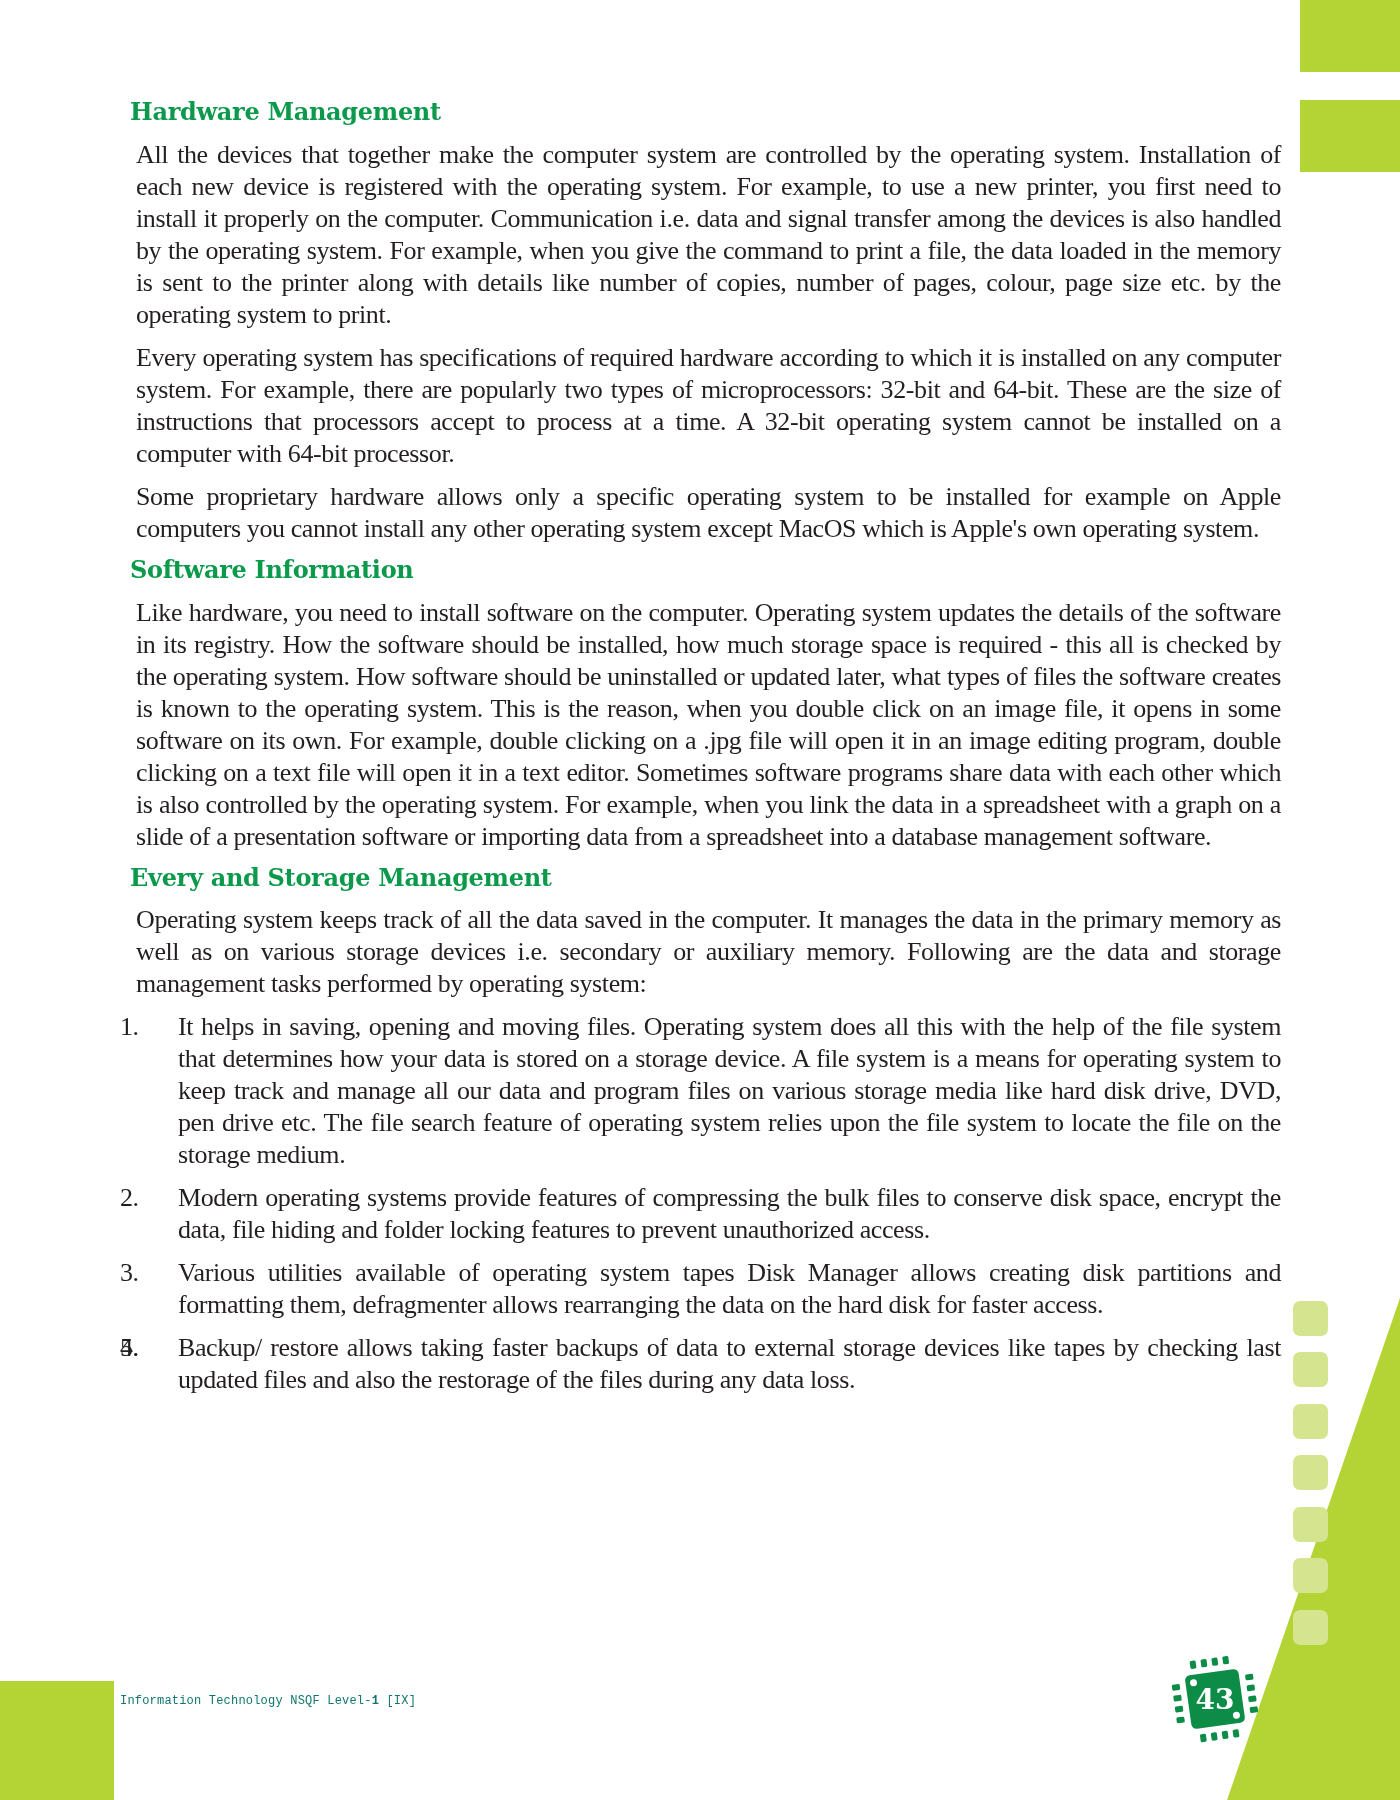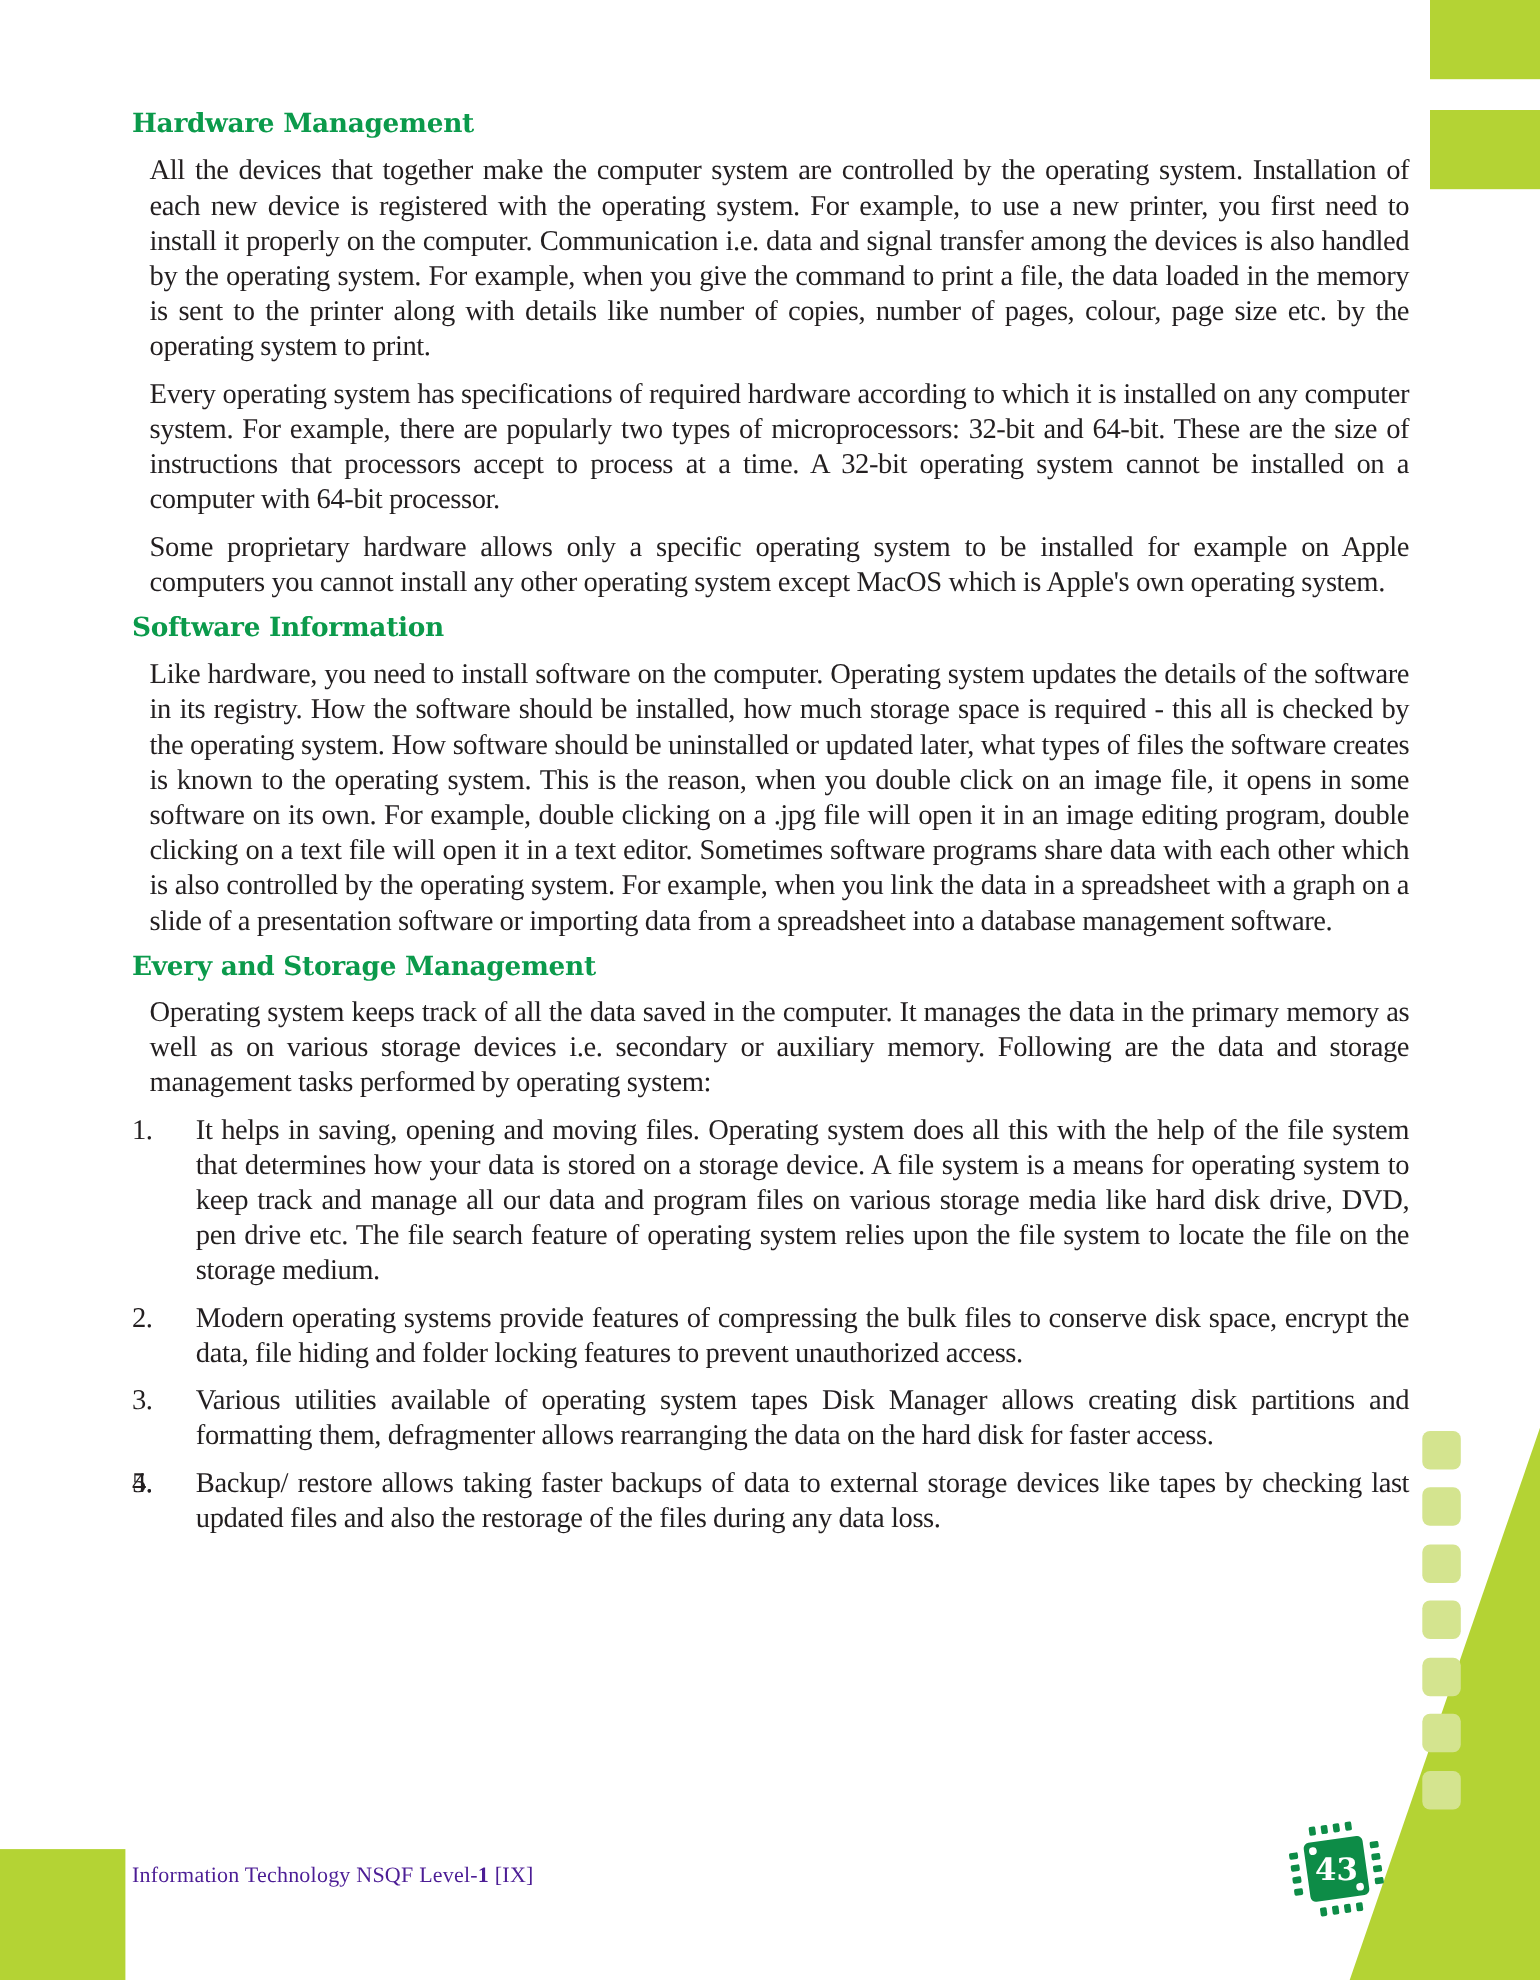--- a/index.html
+++ b/index.html
@@ -7,29 +7,29 @@
          font-family:"Liberation Serif", "DejaVu Serif", serif; color:#231f20; }
   .deco { position:absolute; background:#b4d334; }
   #deco-top1 { left:1300px; top:0; width:100px; height:72px; }
   #deco-top2 { left:1300px; top:100px; width:100px; height:72px; }
   #deco-footer-block { left:0; top:1681px; width:114px; height:119px; }
   #deco-triangle { position:absolute; left:0; top:0; width:1400px; height:1800px; pointer-events:none; }
   .square { position:absolute; left:1293px; width:35px; height:35px; border-radius:7px; background:#d4e48f; }
 
   #content { position:absolute; left:120px; top:98px; width:1161px; }
   h2 { font-family:"DejaVu Serif", serif; font-weight:bold; color:#0f9d58; color:#0b9a4b;
-       font-size:24px; margin:0 0 12px 0; line-height:1.2; letter-spacing:-0.3px; }
+       font-size:24px; margin:0 0 12px 10px; line-height:1.2; letter-spacing:-0.3px; }
   p { margin:0 0 11px 16px; font-size:26px; line-height:32px; text-align:justify; letter-spacing:-0.4px; }
   ol { list-style:none; margin:0; padding:0; }
   li { position:relative; padding-left:58px; font-size:26px; line-height:32px; text-align:justify;
        margin-bottom:11px; letter-spacing:-0.4px; }
   li .num { position:absolute; left:0; top:0; }
 
-  #footer-text { position:absolute; left:120px; top:1694px; font-family:Liberation Serif, serif;
-                 font-size:20px; color:#4c1d95; letter-spacing:0.2px; }
+  #footer-text { position:absolute; left:120px; top:1694px; font-family:Liberation Mono, monospace;
+                 font-size:12px; color:#0f766e; letter-spacing:0.2px; }
   #footer-text b { font-weight:bold; }
 
   #chip { position:absolute; left:1168px; top:1652px; width:94px; height:94px; }
 </style>
 </head>
 <body>
 
 <div class="deco" id="deco-top1"></div>
 <div class="deco" id="deco-top2"></div>
 <div class="deco" id="deco-footer-block"></div>

